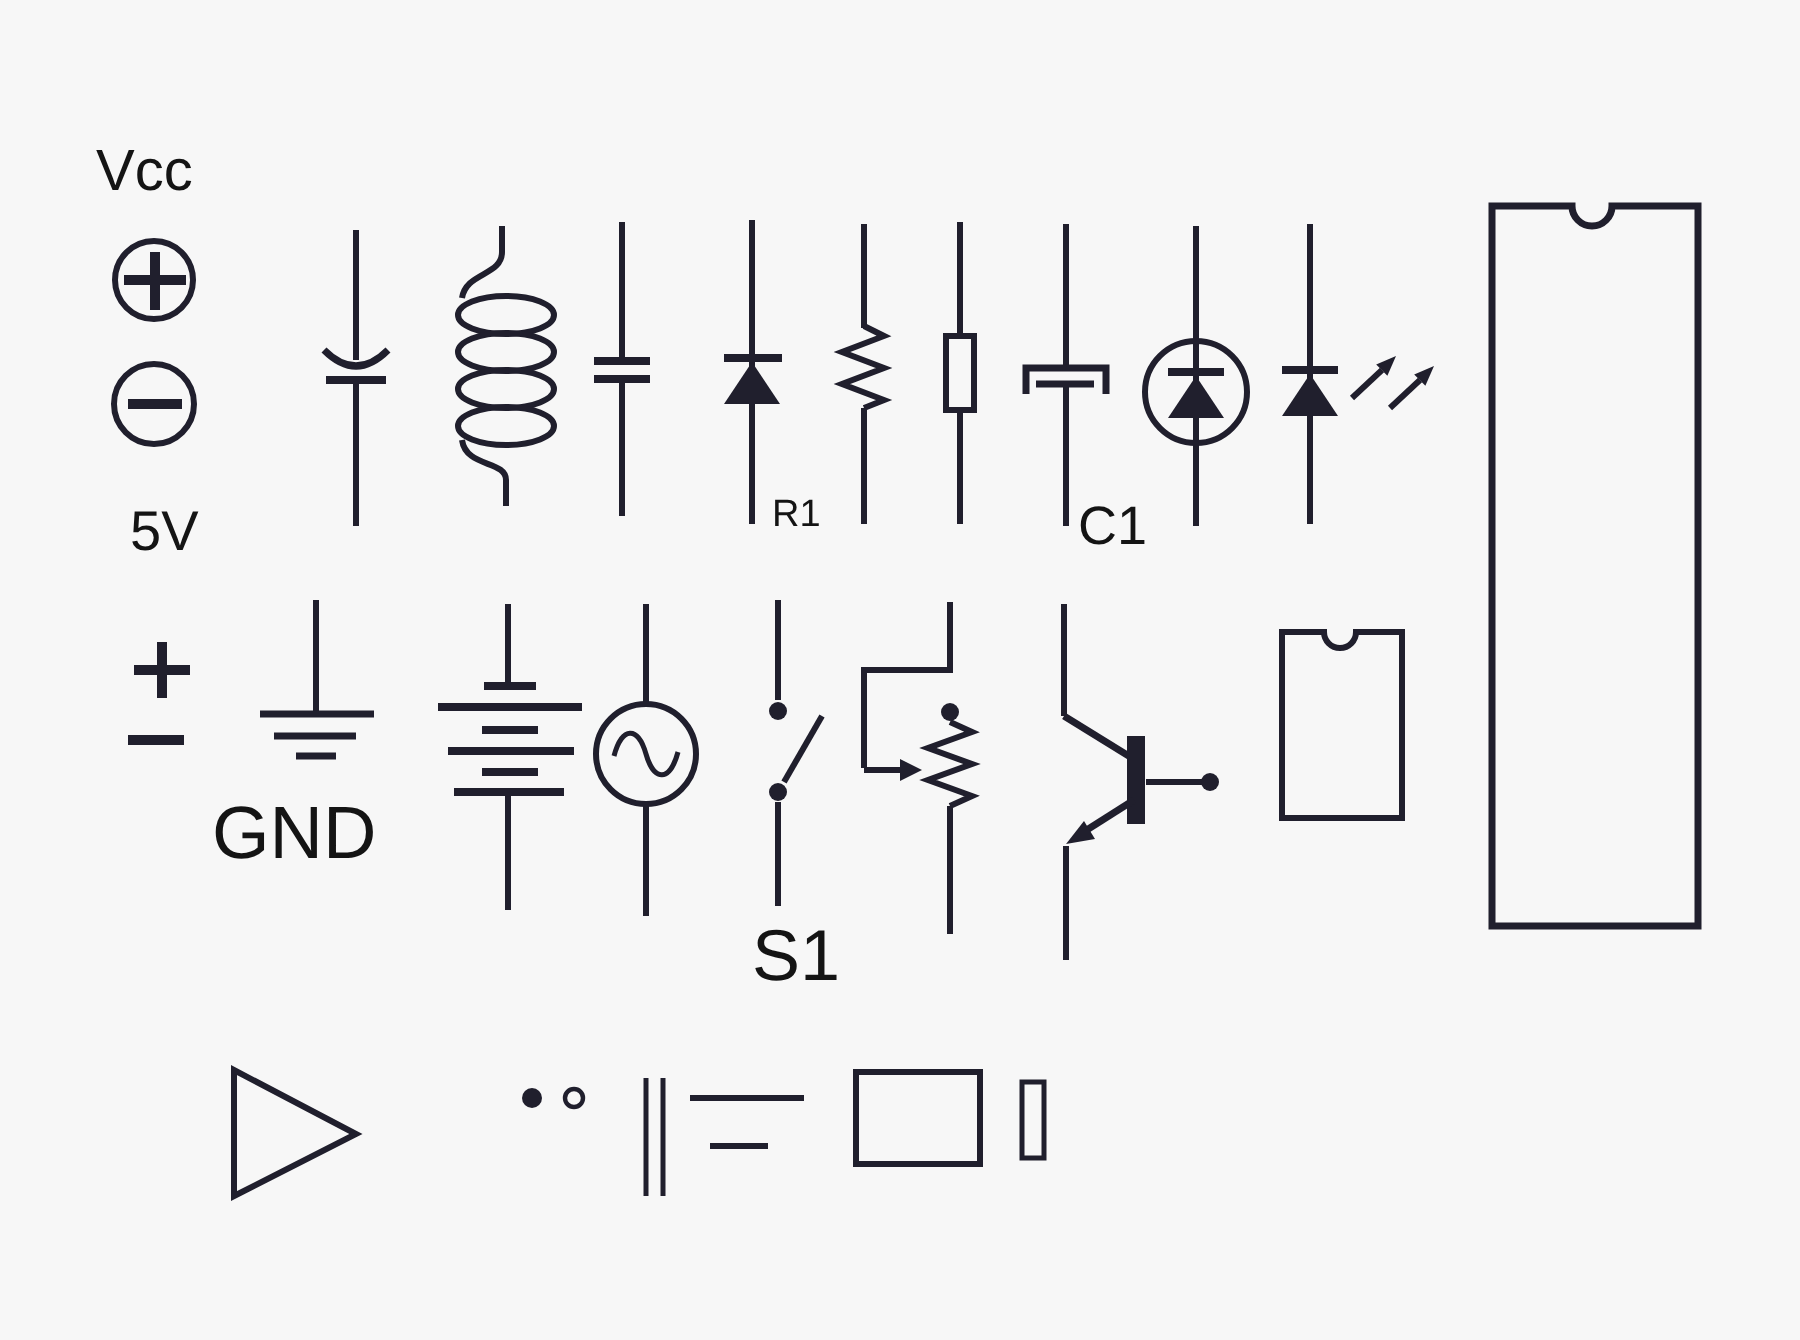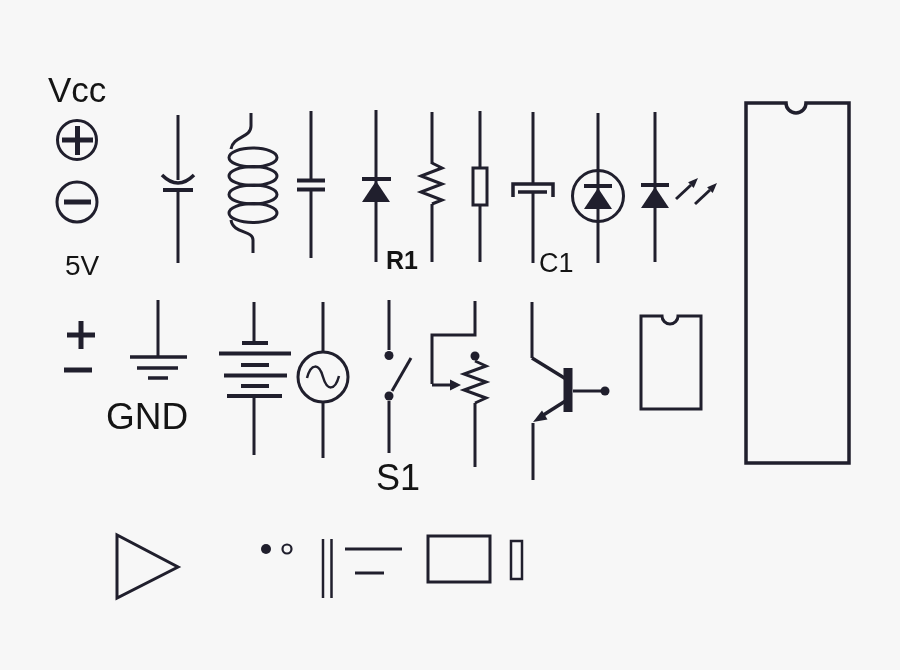--- a/index.html
+++ b/index.html
@@ -17,24 +17,24 @@
   }
   .canvas svg{position:absolute;left:0;top:0;}
   .lbl{
     position:absolute;
     color:var(--text);
     font-family:"Liberation Sans", sans-serif;
     line-height:1;
     white-space:nowrap;
   }
   .title{left:148px;top:36px;font-size:32px;}
-  .vcc{left:48px;top:72px;font-size:35px;}
+  .vcc{left:48px;top:72px;font-size:29px;}
   .v5{left:65px;top:252px;font-size:28px;}
   .gnd{left:106px;top:398px;font-size:37px;}
-  .r1{left:386px;top:248px;font-size:25px;font-weight:bold;}
+  .r1{left:386px;top:248px;font-size:19px;}
   .c1{left:491px;top:250px;font-size:27px;margin-left:48px;}
   .s1{left:376px;top:460px;font-size:36px;}
 
   
   .ln{fill:none;stroke:var(--stroke);stroke-width:3;stroke-linecap:butt;}
   .w25{stroke-width:2.5;}
   .w35{stroke-width:3.5;}
   .w4{stroke-width:4;}
   .w5{stroke-width:5;}
   .fl{fill:var(--stroke);stroke:none;}

